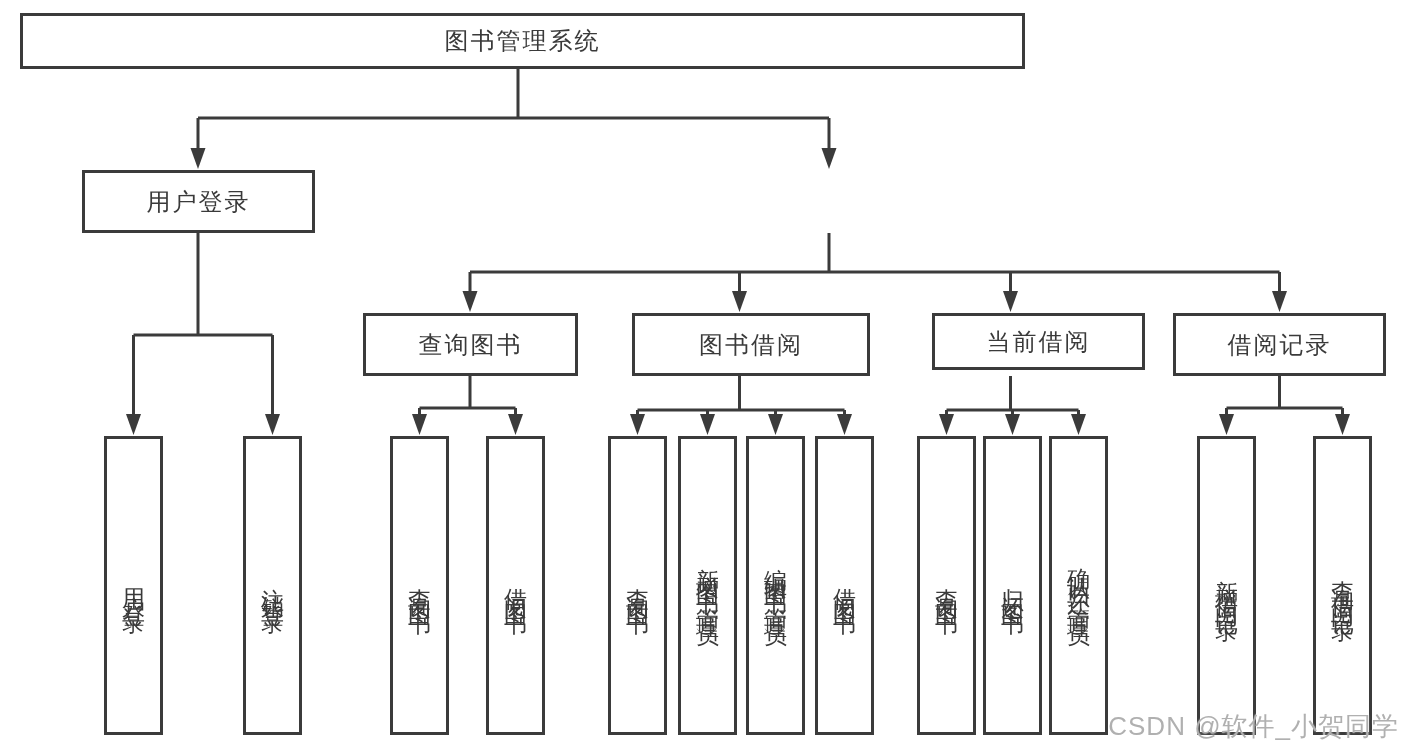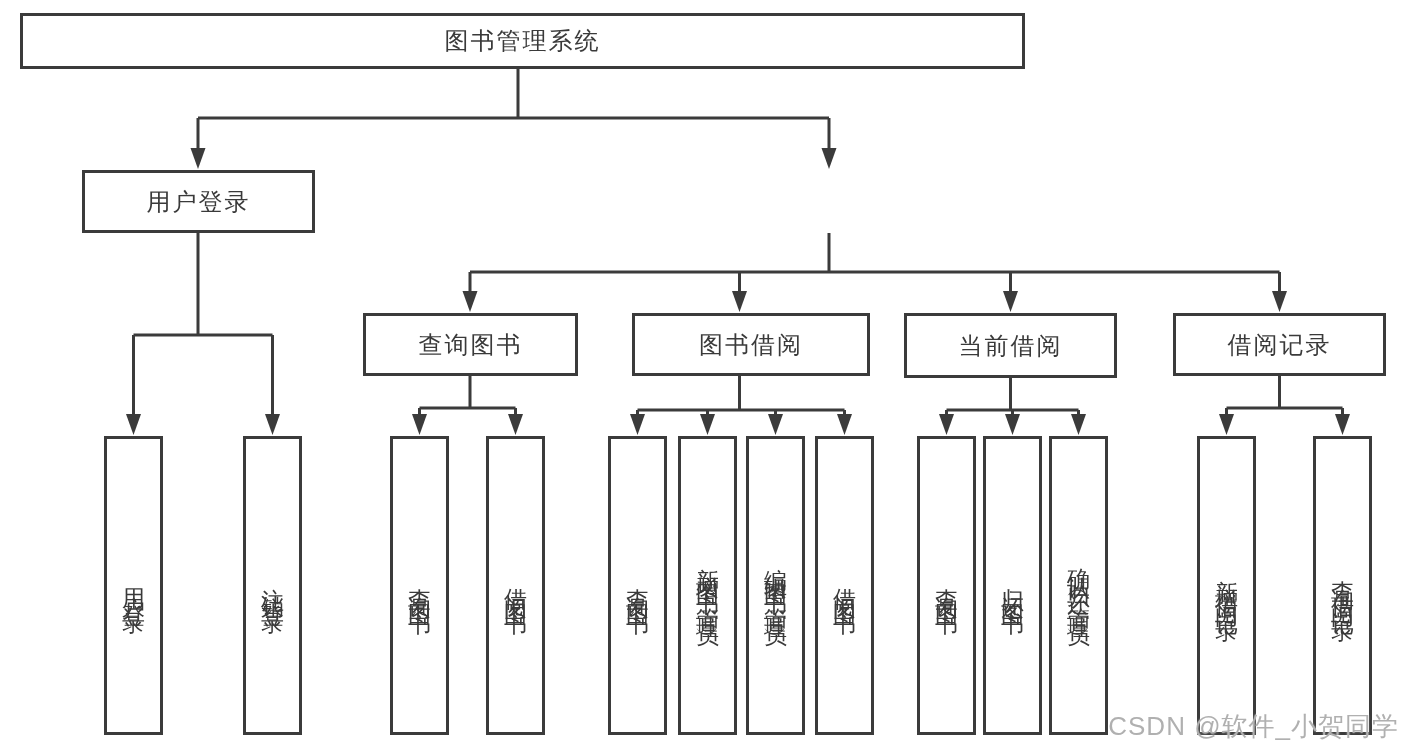--- a/index.html
+++ b/index.html
@@ -107,21 +107,21 @@
   <div class="node h" style="left:82px;top:170px;width:233px;height:63px">
     <span>用户登录</span>
   </div>
 
   <div class="node h" style="left:363px;top:313px;width:215px;height:63px">
     <span>查询图书</span>
   </div>
   <div class="node h" style="left:632px;top:313px;width:238px;height:63px">
     <span>图书借阅</span>
   </div>
-  <div class="node h" style="left:904px;top:313px;width:213px;height:65px">
+  <div class="node h" style="left:932px;top:313px;width:213px;height:57px">
     <span>当前借阅</span>
   </div>
   <div class="node h" style="left:1173px;top:313px;width:213px;height:63px">
     <span>借阅记录</span>
   </div>
 
   <div class="node v" style="left:104px;top:436px;width:59px;height:299px">
     <span>用户登录</span>
   </div>
   <div class="node v" style="left:243px;top:436px;width:59px;height:299px">

